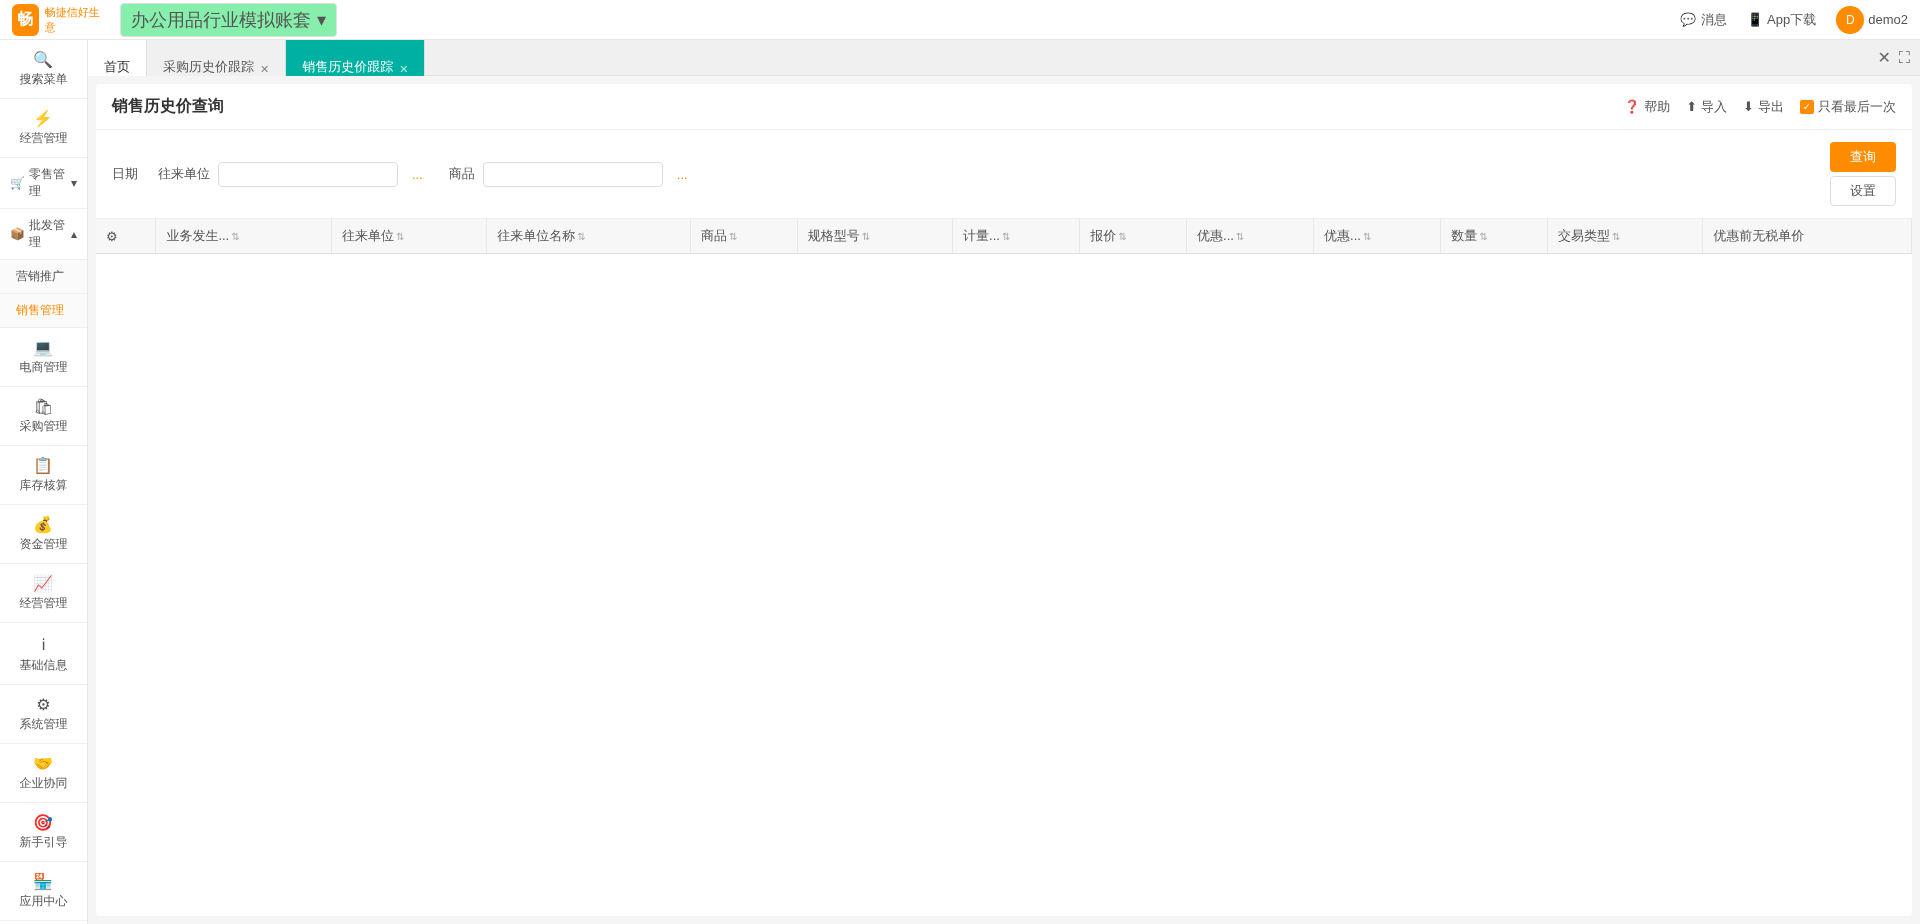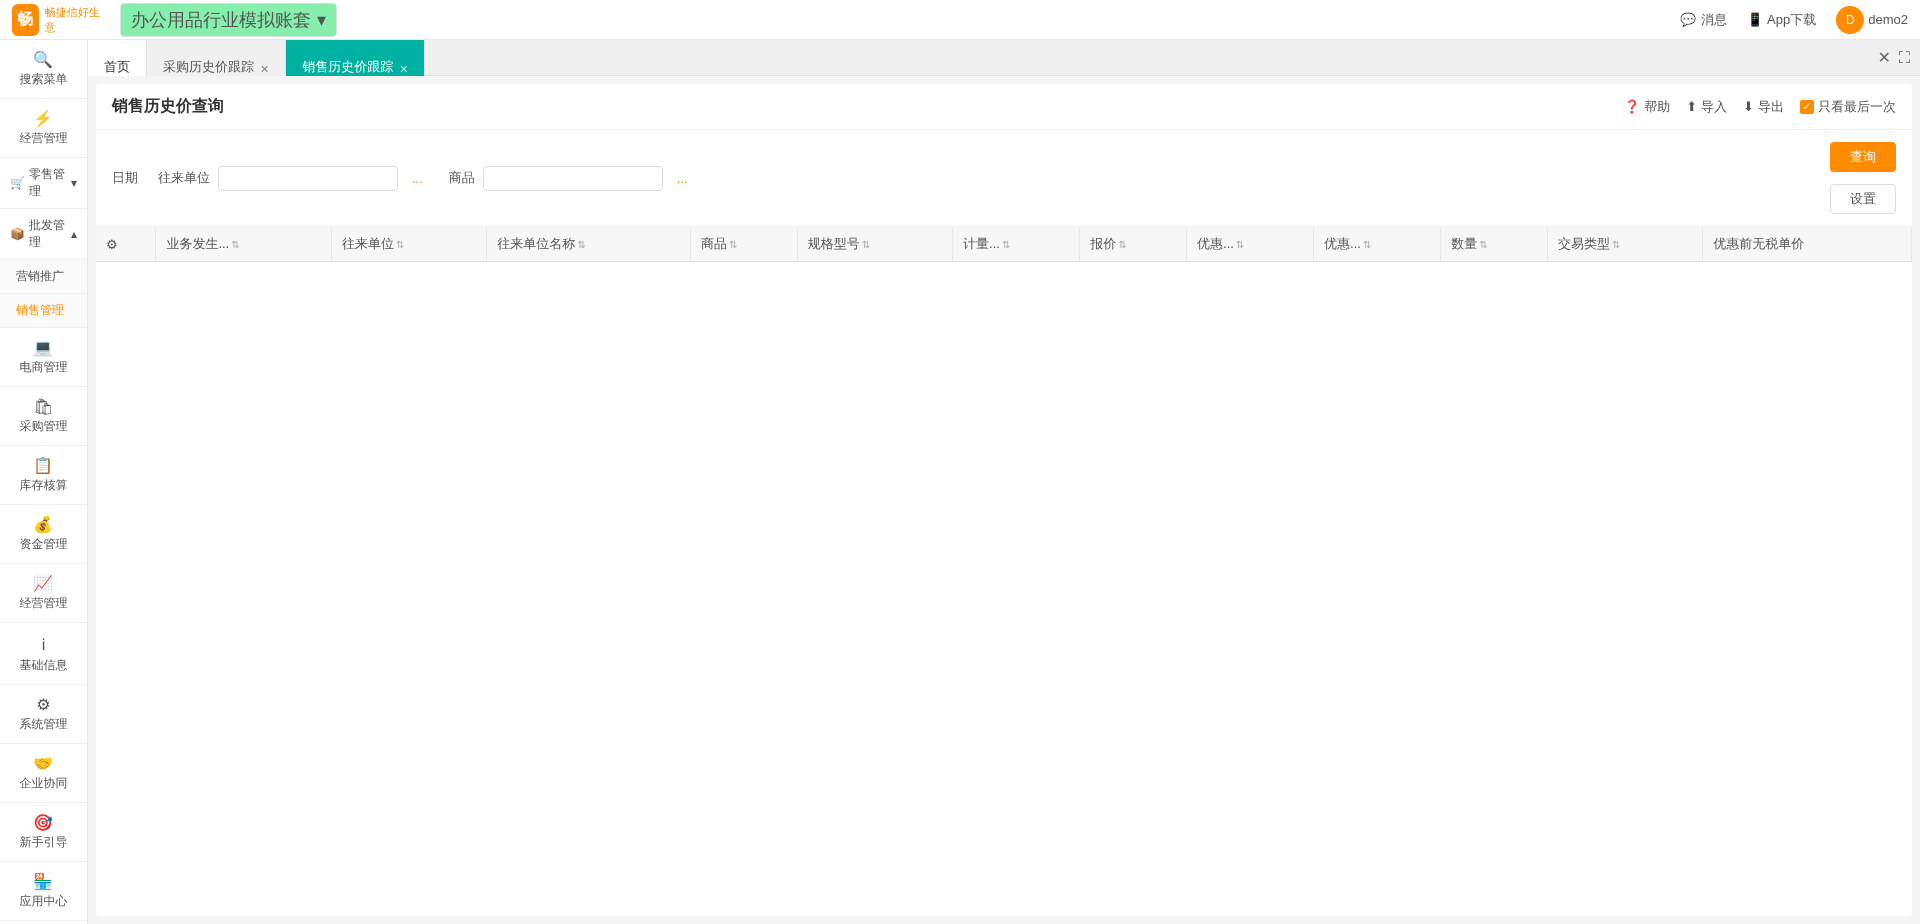--- a/index.html
+++ b/index.html
@@ -316,21 +316,21 @@
       color: #555;
       border: 1px solid #ddd;
       padding: 5px 14px;
       border-radius: 4px;
       cursor: pointer;
       font-size: 13px;
     }
     .filter-buttons {
       display: flex;
       flex-direction: column;
-      gap: 12px;
+      gap: 4px;
       margin-left: auto;
     }
 
     
     .table-container {
       flex: 1;
       overflow: auto;
     }
     table {
       width: 100%;

